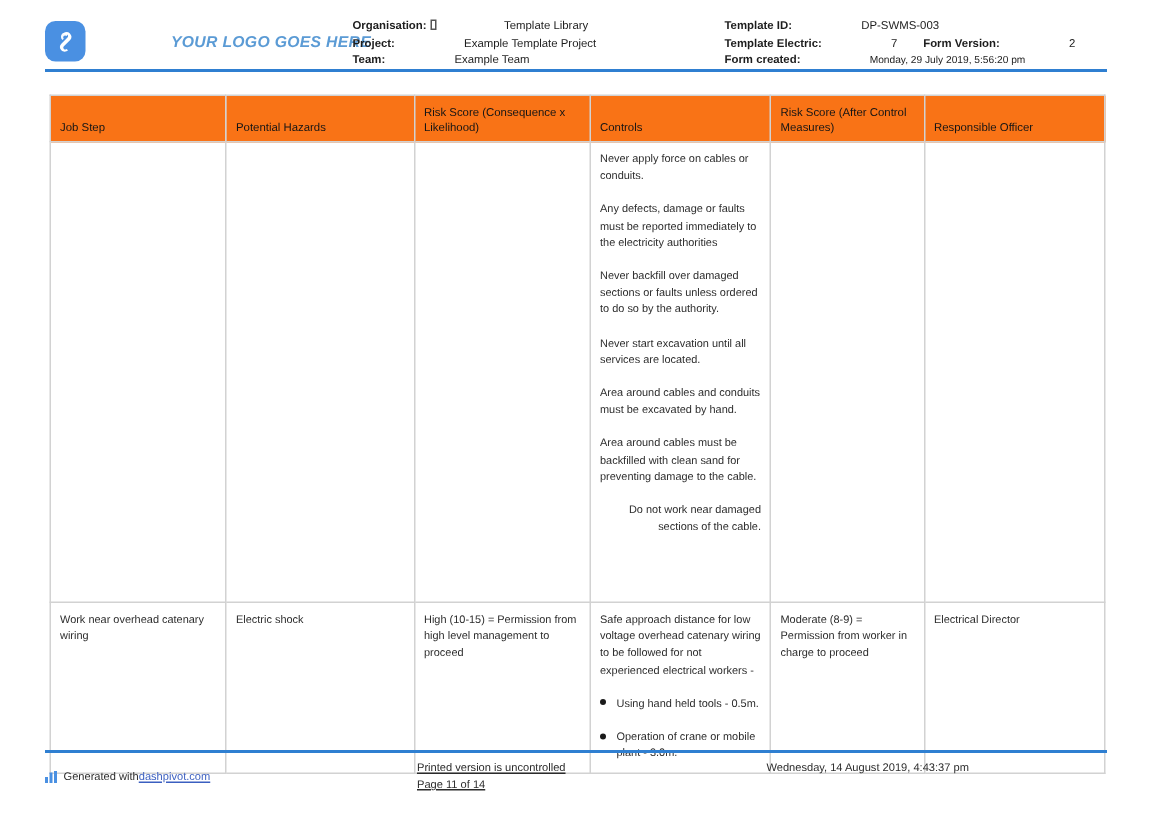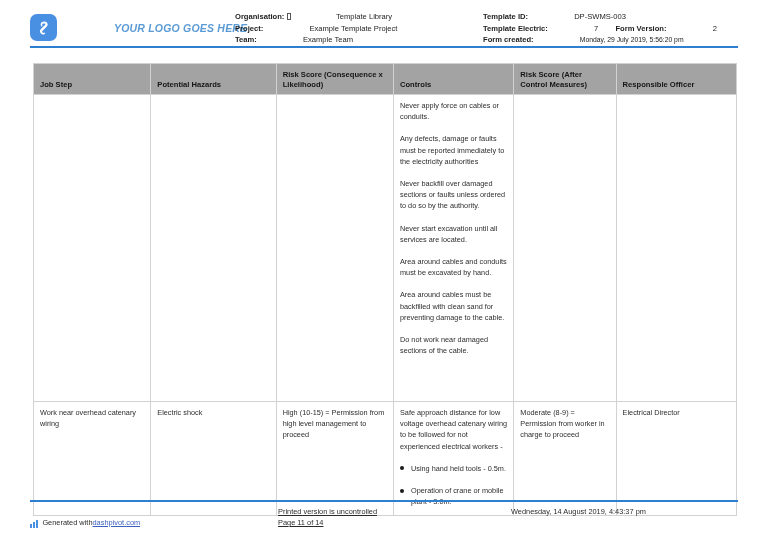--- a/index.html
+++ b/index.html
@@ -92,42 +92,42 @@
     table-layout: fixed;
     font-size: 7.3px;
   }
   table.swms th, table.swms td {
     border: 1px solid #d2d2d2;
     vertical-align: top;
     padding: 5px 6px 5px 6px;
     text-align: left;
   }
   table.swms thead th {
-    font-weight: bold;
+    font-weight: normal;
     font-size: 7.6px;
     line-height: 10px;
     height: 31px;
     vertical-align: bottom;
     padding-bottom: 4px;
     color: #151515;
-    background: #a3a3a3;
+    background: #f97316;
   }
   table.swms tbody td {
     line-height: 11.2px;
     color: #2d2d2d;
   }
   .c1 { width: 117px; }
   .c2 { width: 125px; }
   .c3 { width: 117px; }
   .c4 { width: 120px; }
   .c5 { width: 102px; }
   .c6 { width: 120px; }
 
   .para { margin: 0 0 11px 0; }
-  .para:last-child { margin-bottom: 0; }
+  .para:last-child { margin-bottom: 0; text-align: right; }
   .bullet {
     margin: 0 0 11px 0;
     padding-left: 11px;
     position: relative;
   }
   .bullet:last-child { margin-bottom: 0; }
   .bullet .dot {
     position: absolute;
     left: 0; top: 3.5px;
     width: 4px; height: 4px;
@@ -147,21 +147,21 @@
   .footer {
     position: absolute;
     left: 0; top: 506px;
     width: 768px;
     padding: 0 30px;
     display: flex;
     font-size: 7.4px;
     line-height: 11px;
     color: #2b2b2b;
   }
-  .foot-col-a { flex: 0 0 248px; display: flex; align-items: flex-end; }
+  .foot-col-a { flex: 0 0 248px; display: flex; align-items: center; }
   .foot-col-b { flex: 0 0 233px; text-decoration: underline; }
   .foot-col-c { flex: 1 1 auto; }
   .bars-icon {
     display: inline-flex;
     align-items: flex-end;
     gap: 1.2px;
     height: 8px;
     margin-right: 4px;
     margin-top: 1px;
   }

